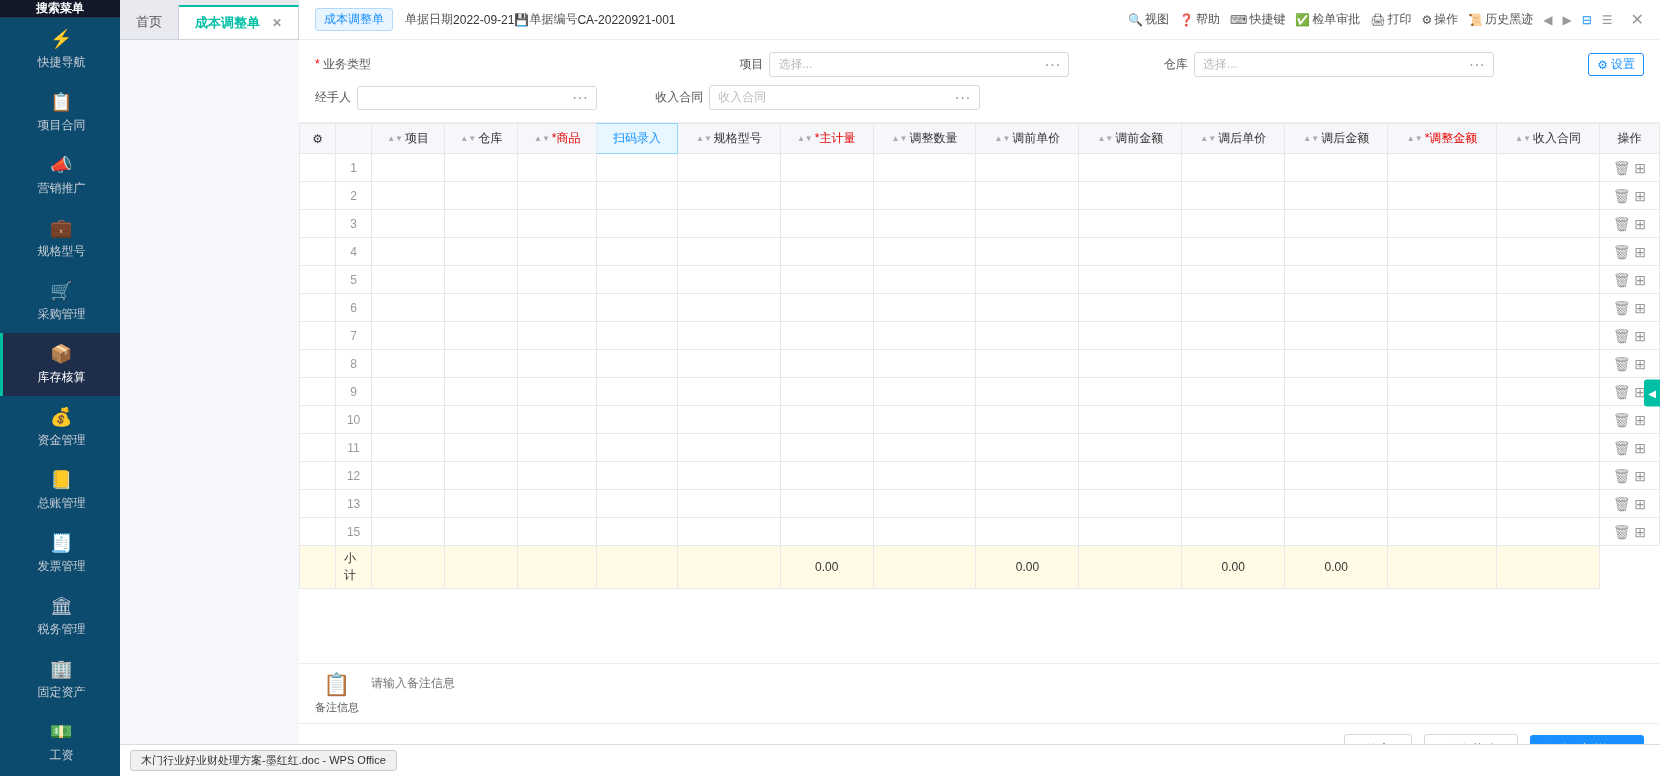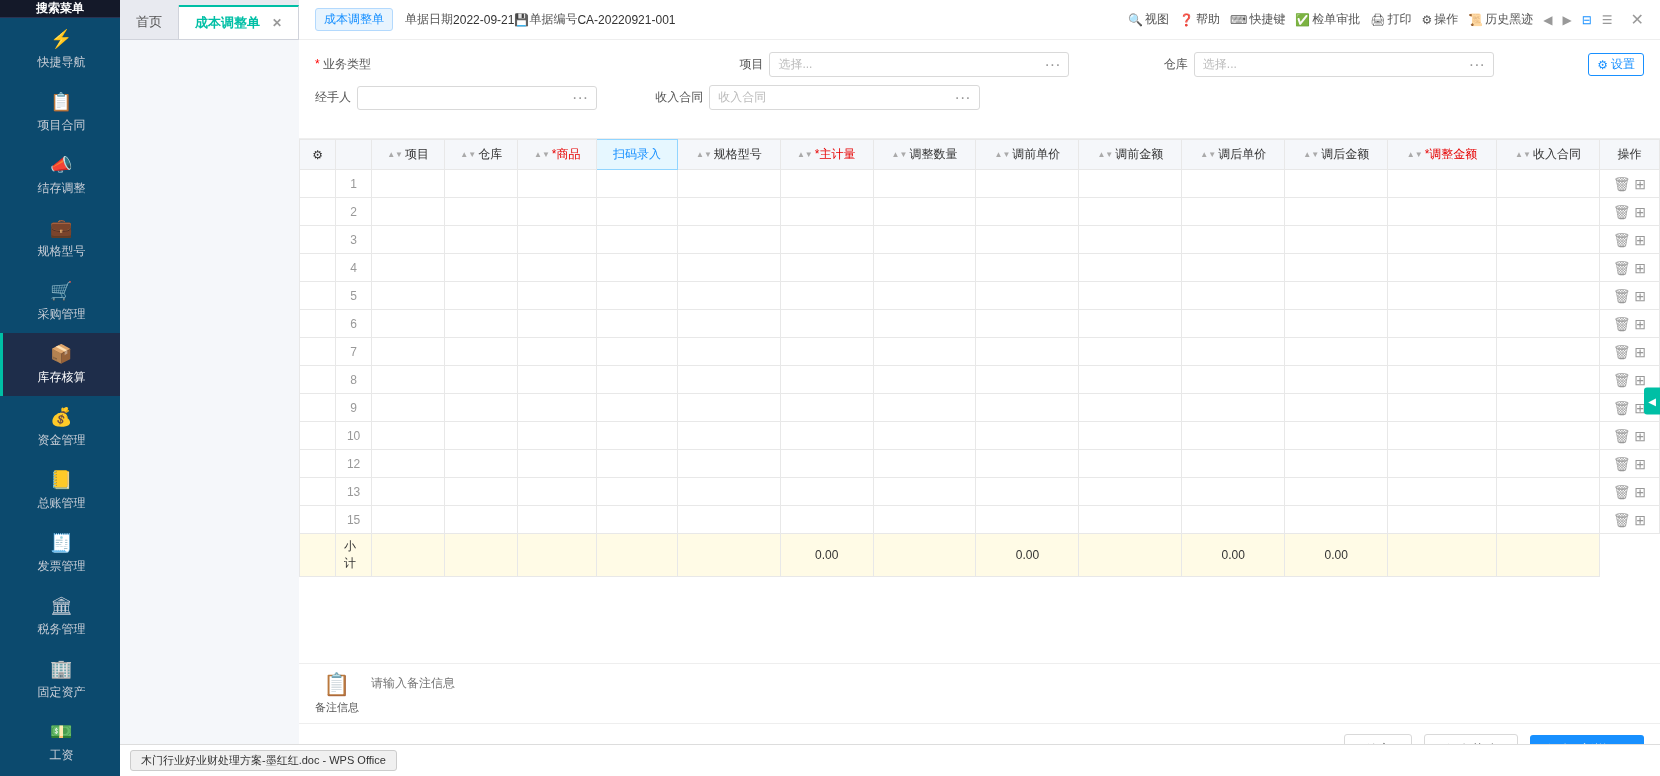--- a/index.html
+++ b/index.html
@@ -144,21 +144,21 @@
       padding: 12px 16px;
       border-bottom: 1px solid #eee;
       flex-shrink: 0;
     }
     .form-row {
       display: flex;
       align-items: center;
       gap: 16px;
       margin-bottom: 8px;
     }
-    .form-row:last-child { margin-bottom: 16px; align-items: center; }
+    .form-row:last-child { margin-bottom: 0; align-items: center; }
     .form-field {
       display: flex;
       align-items: center;
       gap: 6px;
       flex: 1;
     }
     .field-label {
       font-size: 12px;
       color: #555;
       white-space: nowrap;
@@ -369,21 +369,21 @@
   <div class="sidebar-item">
         <span class="icon">⚡</span>
         <span>快捷导航</span>
       </div>
       <div class="sidebar-item">
         <span class="icon">📋</span>
         <span>项目合同</span>
       </div>
       <div class="sidebar-item">
         <span class="icon">📣</span>
-        <span>结存调整</span>
+        <span>营销推广</span>
       </div>
       <div class="sidebar-item">
         <span class="icon">💼</span>
         <span>规格型号</span>
       </div>
       <div class="sidebar-item">
         <span class="icon">🛒</span>
         <span>采购管理</span>
       </div>
       <div class="sidebar-item active">
@@ -731,20 +731,41 @@
       <td></td>
       <td></td>
       <td></td>
       <td style="display:table-cell;">
         <span class="action-icon">🗑</span>
         <span class="action-icon">⊞</span>
       </td>
     </tr>
             <tr>
       <td></td>
+      <td class="row-num">11</td>
+      <td></td>
+      <td></td>
+      <td></td>
+      <td></td>
+      <td></td>
+      <td></td>
+      <td></td>
+      <td></td>
+      <td></td>
+      <td></td>
+      <td></td>
+      <td></td>
+      <td></td>
+      <td style="display:table-cell;">
+        <span class="action-icon">🗑</span>
+        <span class="action-icon">⊞</span>
+      </td>
+    </tr>
+            <tr>
+      <td></td>
       <td class="row-num">12</td>
       <td></td>
       <td></td>
       <td></td>
       <td></td>
       <td></td>
       <td></td>
       <td></td>
       <td></td>
       <td></td>

